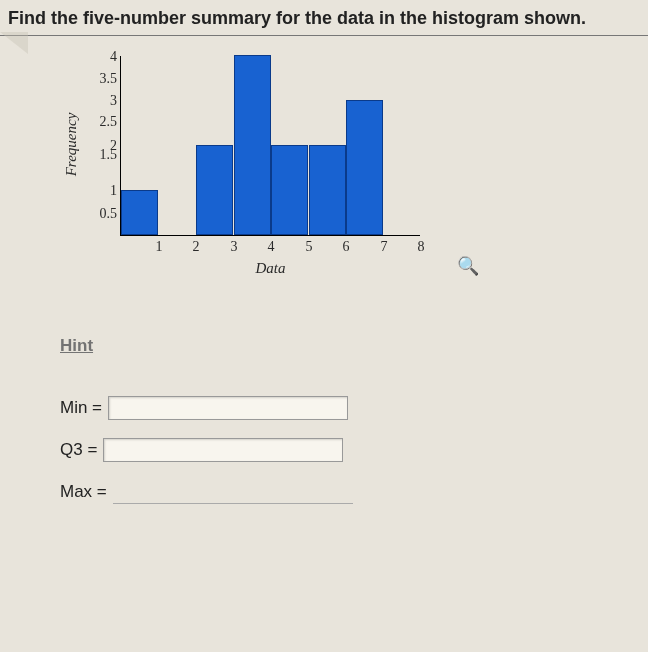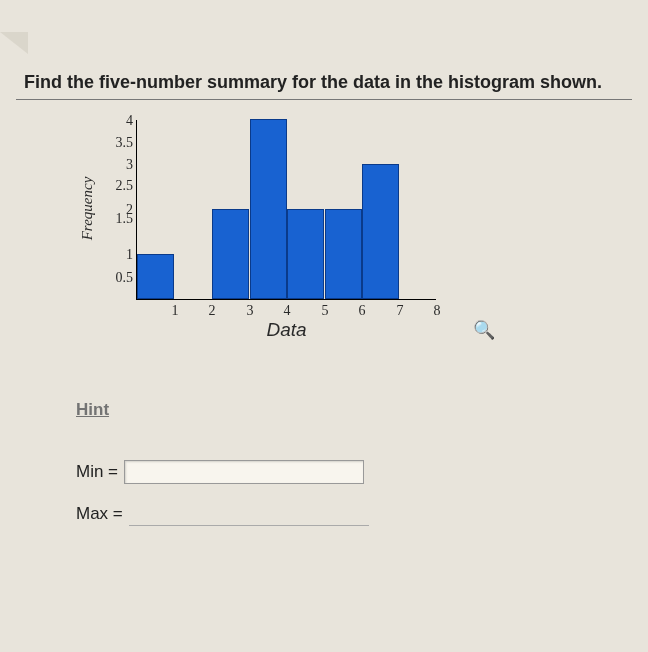--- a/index.html
+++ b/index.html
@@ -4,22 +4,21 @@
 <style>
   * { box-sizing: border-box; margin: 0; padding: 0; }
   body {
     font-family: Arial, Helvetica, sans-serif;
     background: #e8e4db;
     width: 648px;
     height: 652px;
     color: #2a2a2a;
   }
   .page {
-    padding: 16px;
-    margin-top: 48px;
+    padding: 0;
   }
   .title {
     font-size: 18px;
     font-weight: bold;
     padding: 8px 8px 6px 8px;
     border-bottom: 1px solid #777;
     color: #222;
   }
   .page-corner {
     position: absolute;
@@ -78,23 +77,23 @@
     width: 20px;
     text-align: center;
     font-size: 14px;
     font-family: 'Times New Roman', serif;
   }
   .xlabel {
     position: absolute;
     left: 50%;
     bottom: -42px;
     transform: translateX(-50%);
-    font-size: 19px;
+    font-size: 15px;
     font-style: italic;
-    font-family: Liberation Sans, sans-serif;
+    font-family: Liberation Serif, serif;
   }
   .mag {
     position: absolute;
     right: -60px;
     bottom: -42px;
     font-size: 18px;
     color: #3a76c4;
   }
   .form-area {
     margin: 50px 0 0 60px;
@@ -175,19 +174,23 @@
   <div class="form-area">
     <span class="hint">Hint</span>
 
     <div class="field-row">
       <span class="field-label">Min =</span>
       <input class="field-input w-long" value="" style="">
     </div>
 
 
 
+    <div class="field-row">
+      <span class="field-label">Q3 =</span>
+      <input class="field-input w-long" value="" style="">
+    </div>
 
     <div class="field-row">
       <span class="field-label">Max =</span>
       <input class="field-input w-long" style="border-top: none; border-right: none; border-left: none; border-image: initial; border-bottom: 1px solid rgb(170, 170, 170); background: transparent; box-shadow: none;" value="">
     </div>
   </div>
 </div>
 
 </body></html>

